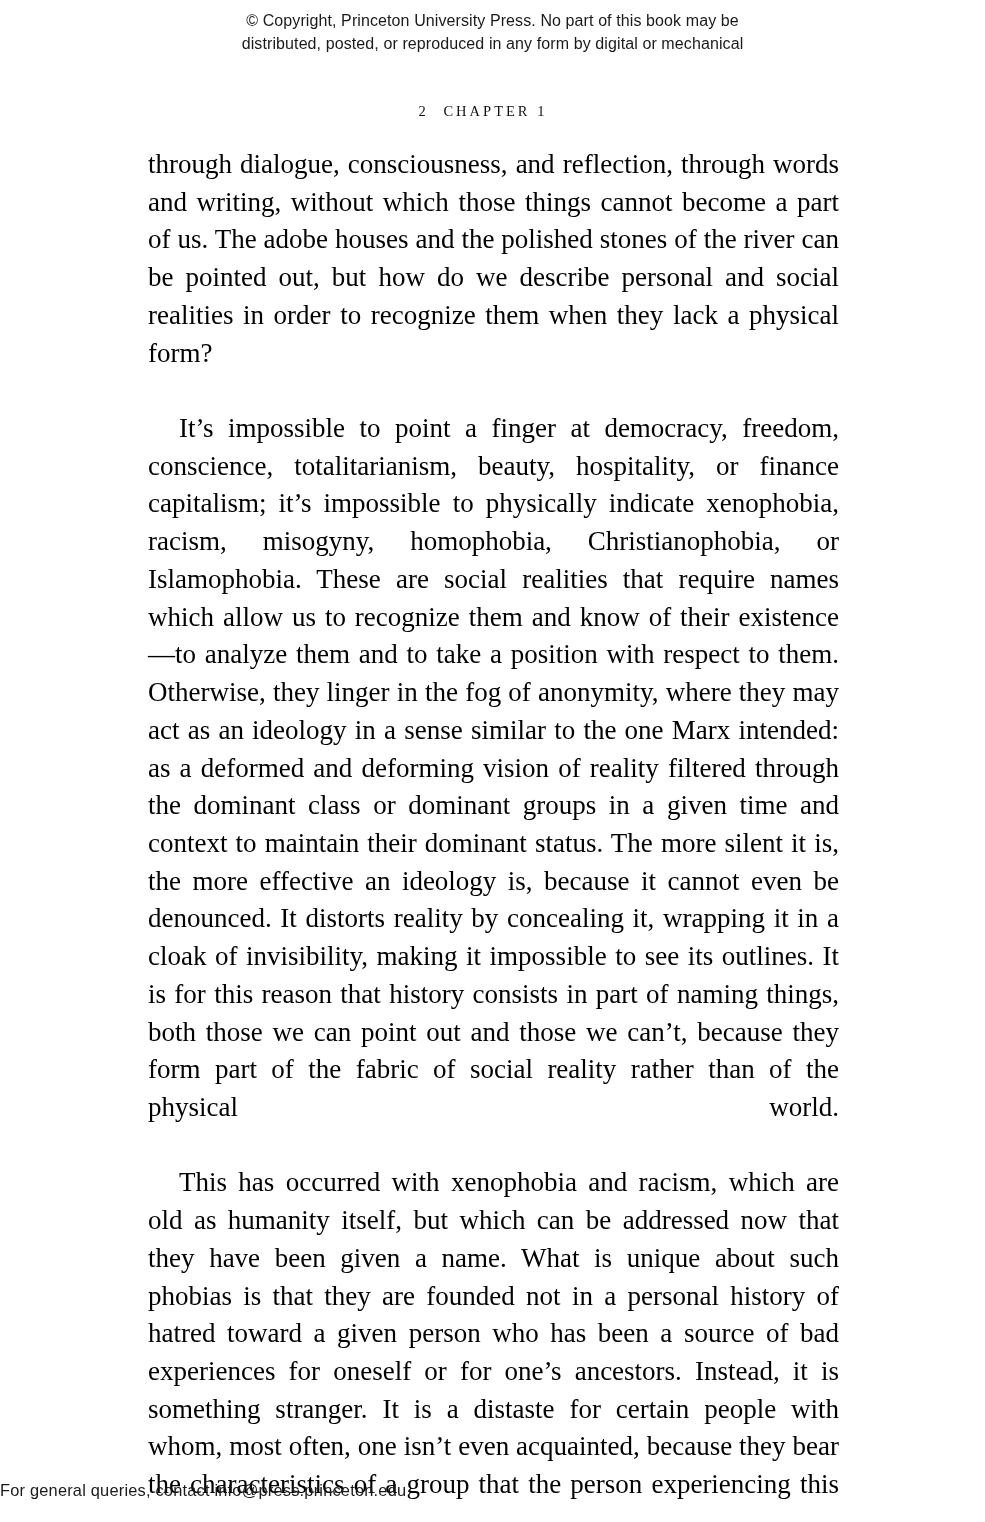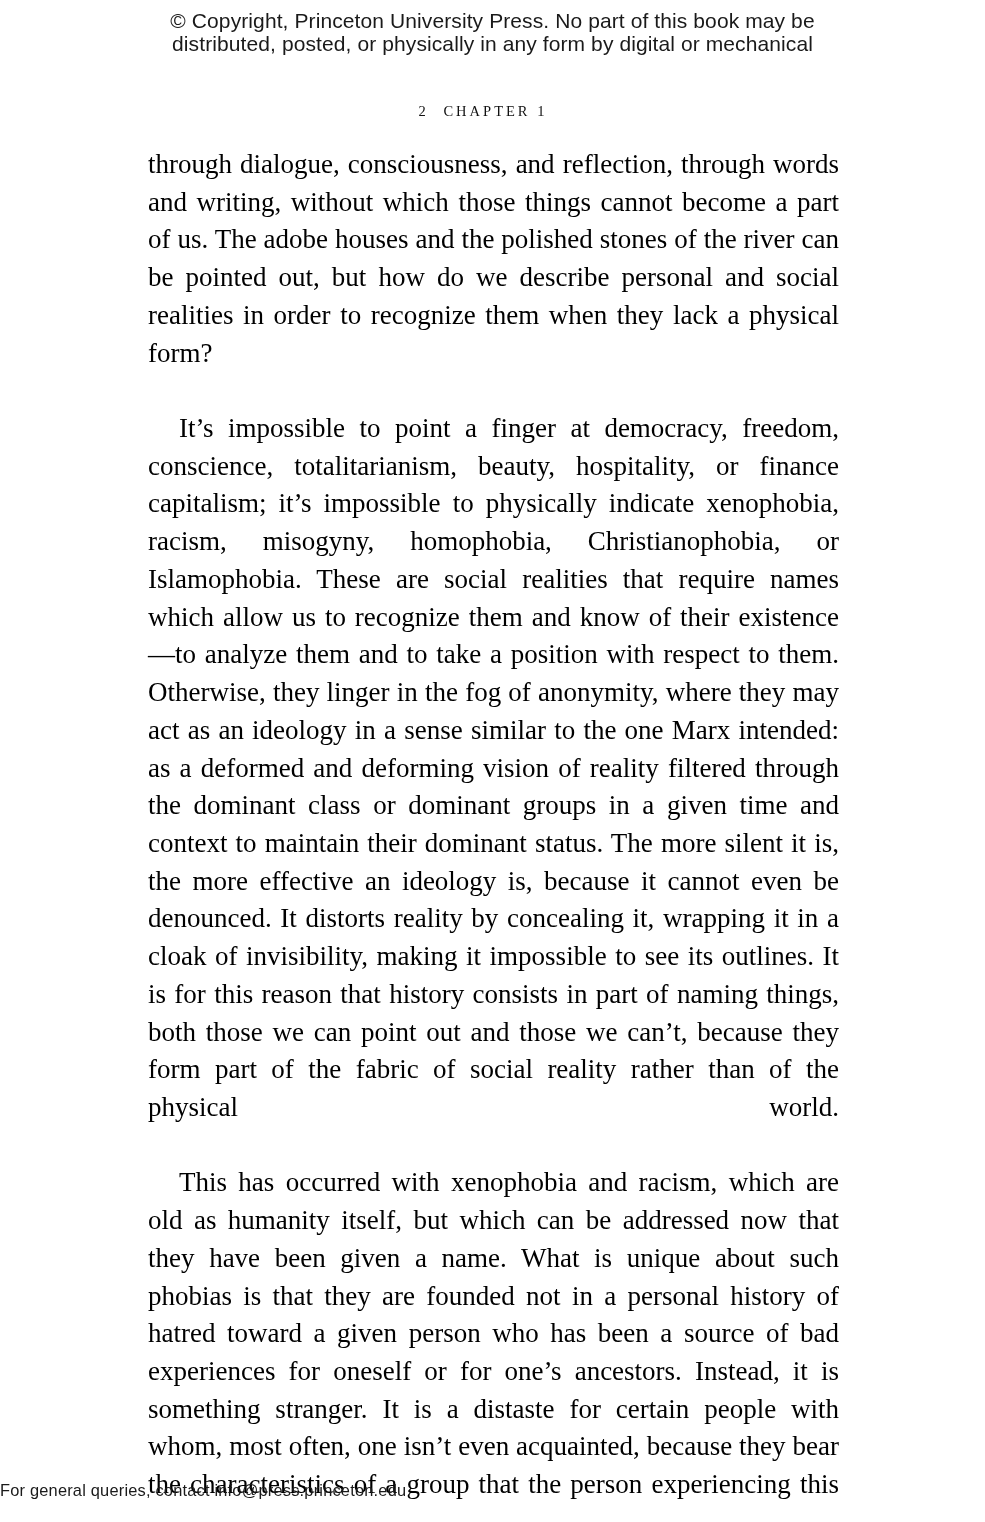--- a/index.html
+++ b/index.html
@@ -18,21 +18,21 @@
   }
 
   
   .copyright-notice {
     position: absolute;
     left: 0;
     top: 9px;
     width: 985px;
     text-align: center;
     font-family: "Liberation Sans", "DejaVu Sans", sans-serif;
-    font-size: 21px;
+    font-size: 16px;
     line-height: 23.3px;
     color: #1a1a1a;
     letter-spacing: 0.1px;
   }
   .copyright-notice .cline {
     display: block;
     white-space: pre;
   }
 
   
@@ -93,21 +93,21 @@
     line-height: 23px;
     color: #1a1a1a;
     letter-spacing: 0.2px;
   }
 </style>
 </head>
 <body>
 
 <div class="copyright-notice">
   <span class="cline">© Copyright, Princeton University Press. No part of this book may be</span>
-  <span class="cline">distributed, posted, or physically in any form by digital or mechanical</span>
+  <span class="cline">distributed, posted, or reproduced in any form by digital or mechanical</span>
 </div>
 
 <div class="running-head">
   <span class="folio">2</span><span class="chapter-label">CHAPTER 1</span>
 </div>
 
 <div class="body-column">
   <p class="body-paragraph">through dialogue, consciousness, and reflection, through words and writing, without which those things cannot become a part of us. The adobe houses and the polished stones of the river can be pointed out, but how do we describe personal and social realities in order to recognize them when they lack a physical form?</p>
   <p class="body-paragraph indented">It’s impossible to point a finger at democracy, freedom, conscience, totalitarianism, beauty, hospitality, or finance capitalism; it’s impossible to physically indicate xenophobia, racism, misogyny, homophobia, Christianophobia, or Islamophobia. These are social realities that require names which allow us to recognize them and know of their existence—to analyze them and to take a position with respect to them. Otherwise, they linger in the fog of anonymity, where they may act as an ideology in a sense similar to the one Marx intended: as a deformed and deforming vision of reality filtered through the dominant class or dominant groups in a given time and context to maintain their dominant status. The more silent it is, the more effective an ideology is, because it cannot even be denounced. It distorts reality by concealing it, wrapping it in a cloak of invisibility, making it impossible to see its outlines. It is for this reason that history consists in part of naming things, both those we can point out and those we can’t, because they form part of the fabric of social reality rather than of the physical world.</p>
   <p class="body-paragraph indented">This has occurred with xenophobia and racism, which are old as humanity itself, but which can be addressed now that they have been given a name. What is unique about such phobias is that they are founded not in a personal history of hatred toward a given person who has been a source of bad experiences for oneself or for one’s ancestors. Instead, it is something stranger. It is a distaste for certain people with whom, most often, one isn’t even acquainted, because they bear the characteristics of a group that the person experiencing this</p>

